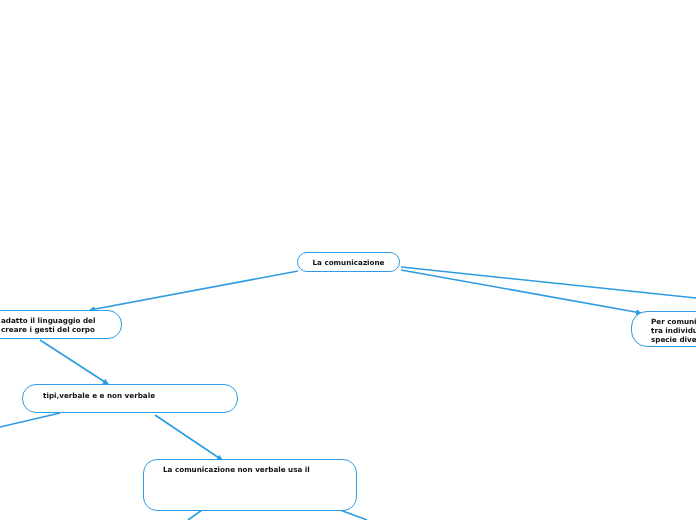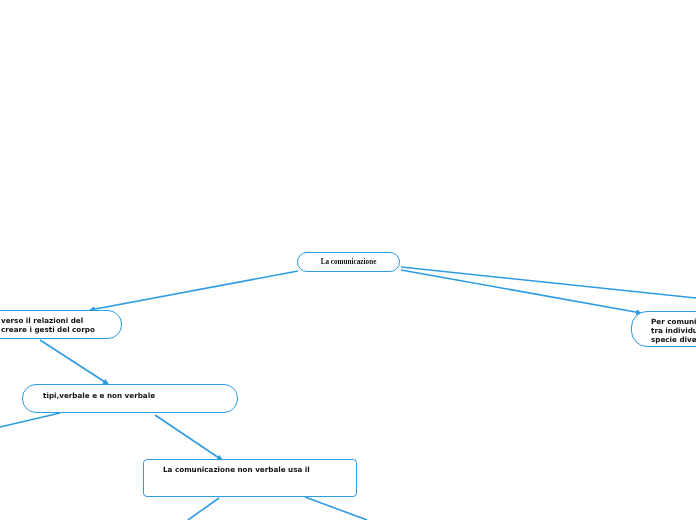--- a/index.html
+++ b/index.html
@@ -33,21 +33,20 @@
       font-size: 7.2px;
       font-weight: bold;
       line-height: 9px;
       cursor: pointer;
       white-space: nowrap;
     }
     .node .txt { display: block; }
     .node.central {
       border-radius: 12px;
       text-align: center;
-      font-family: Liberation Serif, serif;
     }
   </style>
 </head>
 <body>
 
 <div id="canvas">
 
   <svg class="links" viewBox="0 0 696 520">
     <defs>
       <marker id="arrow" markerWidth="6" markerHeight="6" refX="5" refY="3" orient="auto" markerUnits="userSpaceOnUse">
@@ -70,31 +69,31 @@
     <line x1="219" y1="498" x2="188" y2="520" stroke="#2d9be3" stroke-width="1.6"></line>
 
     <line x1="305" y1="497" x2="367" y2="520" stroke="#2d9be3" stroke-width="1.6"></line>
   </svg>
 
   <div class="node central" style="left:297px; top:252px; width:103px; height:20px; padding-top:5px;">
     <span class="txt">La comunicazione</span>
   </div>
 
   <div class="node" style="left:-40px; top:310px; width:162px; height:29px; padding:5px 0 0 40px;">
-    <span class="txt">verso il relazioni del</span>
+    <span class="txt">adatto il linguaggio del</span>
     <span class="txt">creare i gesti del corpo</span>
   </div>
 
   <div class="node" style="left:631px; top:311px; width:120px; height:36px; padding:5px 0 0 19px; border-radius:16px;">
     <span class="txt">Per comunic</span>
     <span class="txt">tra individu</span>
     <span class="txt">specie diver</span>
   </div>
 
   <div class="node" style="left:22px; top:384px; width:216px; height:29px; padding:6px 0 0 20px;">
     <span class="txt">tipi,verbale e e non verbale</span>
   </div>
 
-  <div class="node" style="left:143px; top:459px; width:214px; height:38px; padding:5px 0 0 19px; border-radius:4px;">
+  <div class="node" style="left:143px; top:459px; width:214px; height:52px; padding:5px 0 0 19px; border-radius:14px;">
     <span class="txt">La comunicazione non verbale usa il</span>
   </div>
 
 </div>
 
 </body></html>

